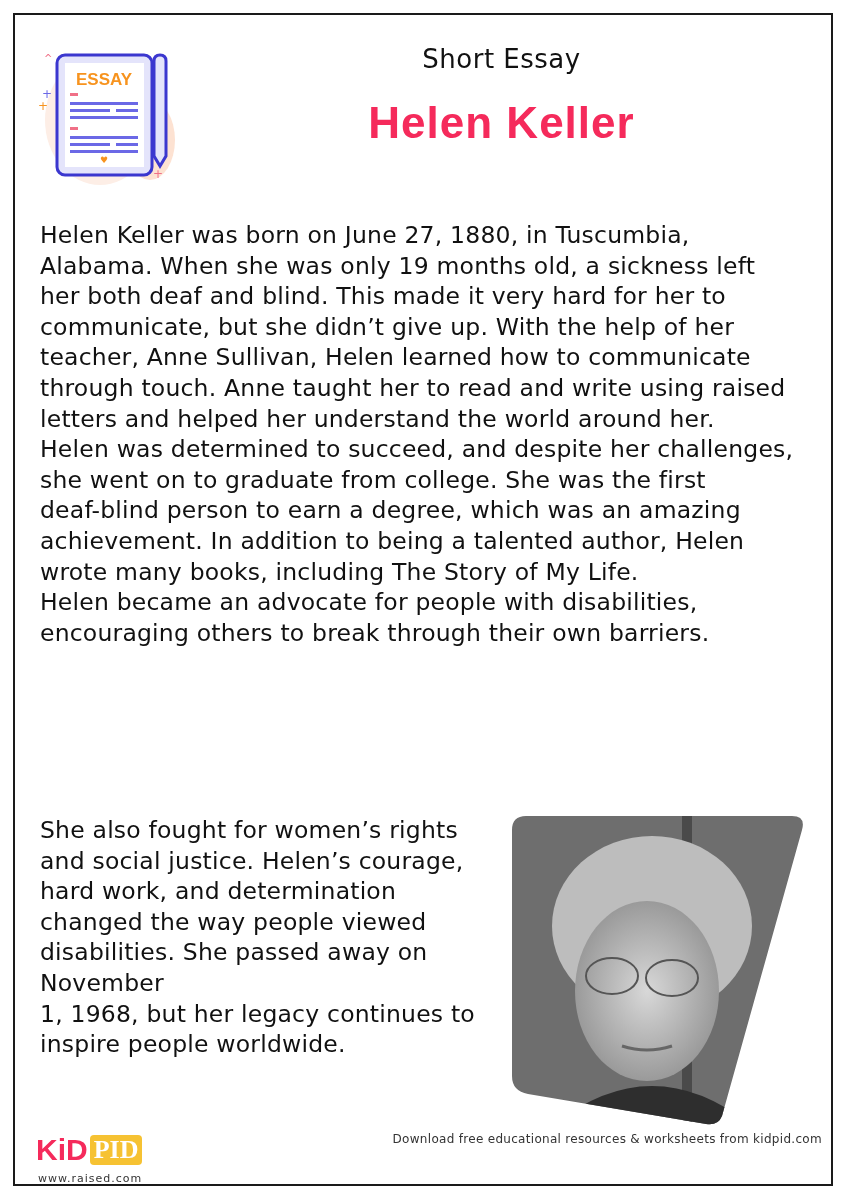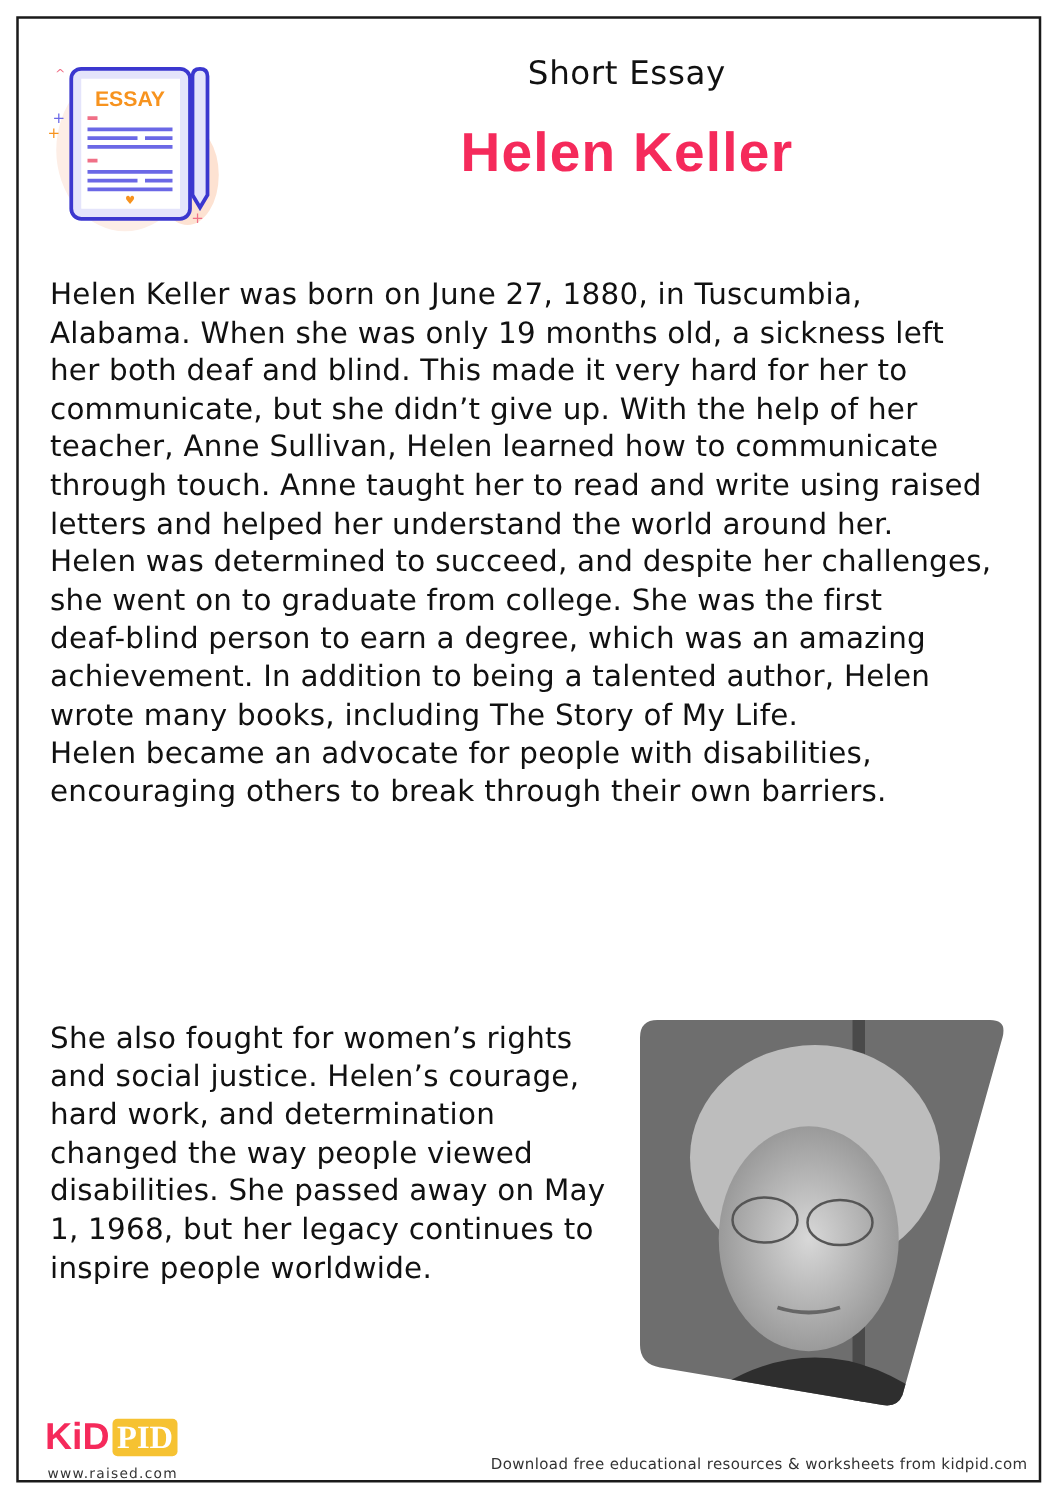--- a/index.html
+++ b/index.html
@@ -9,21 +9,21 @@
   .subtitle { position:absolute; left:0; width:1003px; top:44px; text-align:center; font-size:26px; color:#111; letter-spacing:0.5px; }
   .title { position:absolute; left:0; width:1003px; top:98px; text-align:center; font-size:44px; font-weight:bold; color:#f52a5b; letter-spacing:1px; font-family:"Liberation Sans", sans-serif; }
   .body-text { position:absolute; left:40px; top:220px; width:780px; font-size:23.5px; line-height:30.6px; color:#111; letter-spacing:0.2px; }
   .body-text p { margin:0; white-space:pre-line; }
   .para2 { position:absolute; left:40px; top:815px; width:470px; font-size:23.5px; line-height:30.6px; color:#111; white-space:pre-line; letter-spacing:0.2px; }
   .photo { position:absolute; left:512px; top:816px; width:294px; height:310px; }
   .logo { position:absolute; left:36px; top:1133px; }
   .logo-kid { font-family:"Liberation Sans", sans-serif; font-weight:bold; font-size:30px; color:#f52a5b; display:inline-block; vertical-align:middle; }
   .logo-pid { display:inline-block; vertical-align:middle; background:#f6c232; color:#fff; font-family:"Liberation Serif", serif; font-weight:bold; font-size:26px; padding:0 4px; border-radius:4px; line-height:30px; margin-left:2px; }
   .logo-url { position:absolute; left:38px; top:1172px; font-size:11px; color:#333; letter-spacing:1px; }
-  .footer-note { position:absolute; right:26px; top:1164px; font-size:12px; color:#333; letter-spacing:0.3px; }
+  .footer-note { position:absolute; right:26px; top:1132px; font-size:12px; color:#333; letter-spacing:0.3px; }
 </style>
 </head>
 <body>
 
 <div class="frame"></div>
 
 <svg class="essay-icon" viewBox="0 0 150 150">
   <ellipse cx="70" cy="80" rx="55" ry="65" fill="#fdeee6"></ellipse>
   <ellipse cx="120" cy="100" rx="25" ry="40" fill="#fde2d2"></ellipse>
   <rect x="27" y="15" width="95" height="120" rx="8" fill="#e4e4fb" stroke="#3b37cf" stroke-width="3"></rect>
@@ -64,21 +64,21 @@
 achievement. In addition to being a talented author, Helen
 wrote many books, including The Story of My Life.
 Helen became an advocate for people with disabilities,
 encouraging others to break through their own barriers.</p>
 </div>
 
 <div class="para2">She also fought for women’s rights
 and social justice. Helen’s courage,
 hard work, and determination
 changed the way people viewed
-disabilities. She passed away on May
+disabilities. She passed away on November
 1, 1968, but her legacy continues to
 inspire people worldwide.</div>
 
 <svg class="photo" viewBox="0 0 294 310">
   <defs>
     <clipPath id="pc">
         <path d="M14 0 H280 q14 0 10 14 L210 300 q-4 10 -16 8 L16 278 Q0 275 0 260 V14 Q0 0 14 0Z"></path>
       </clipPath>
     <radialGradient id="face" cx="50%" cy="50%" r="50%">
       <stop offset="0%" stop-color="#d8d8d8"></stop>

